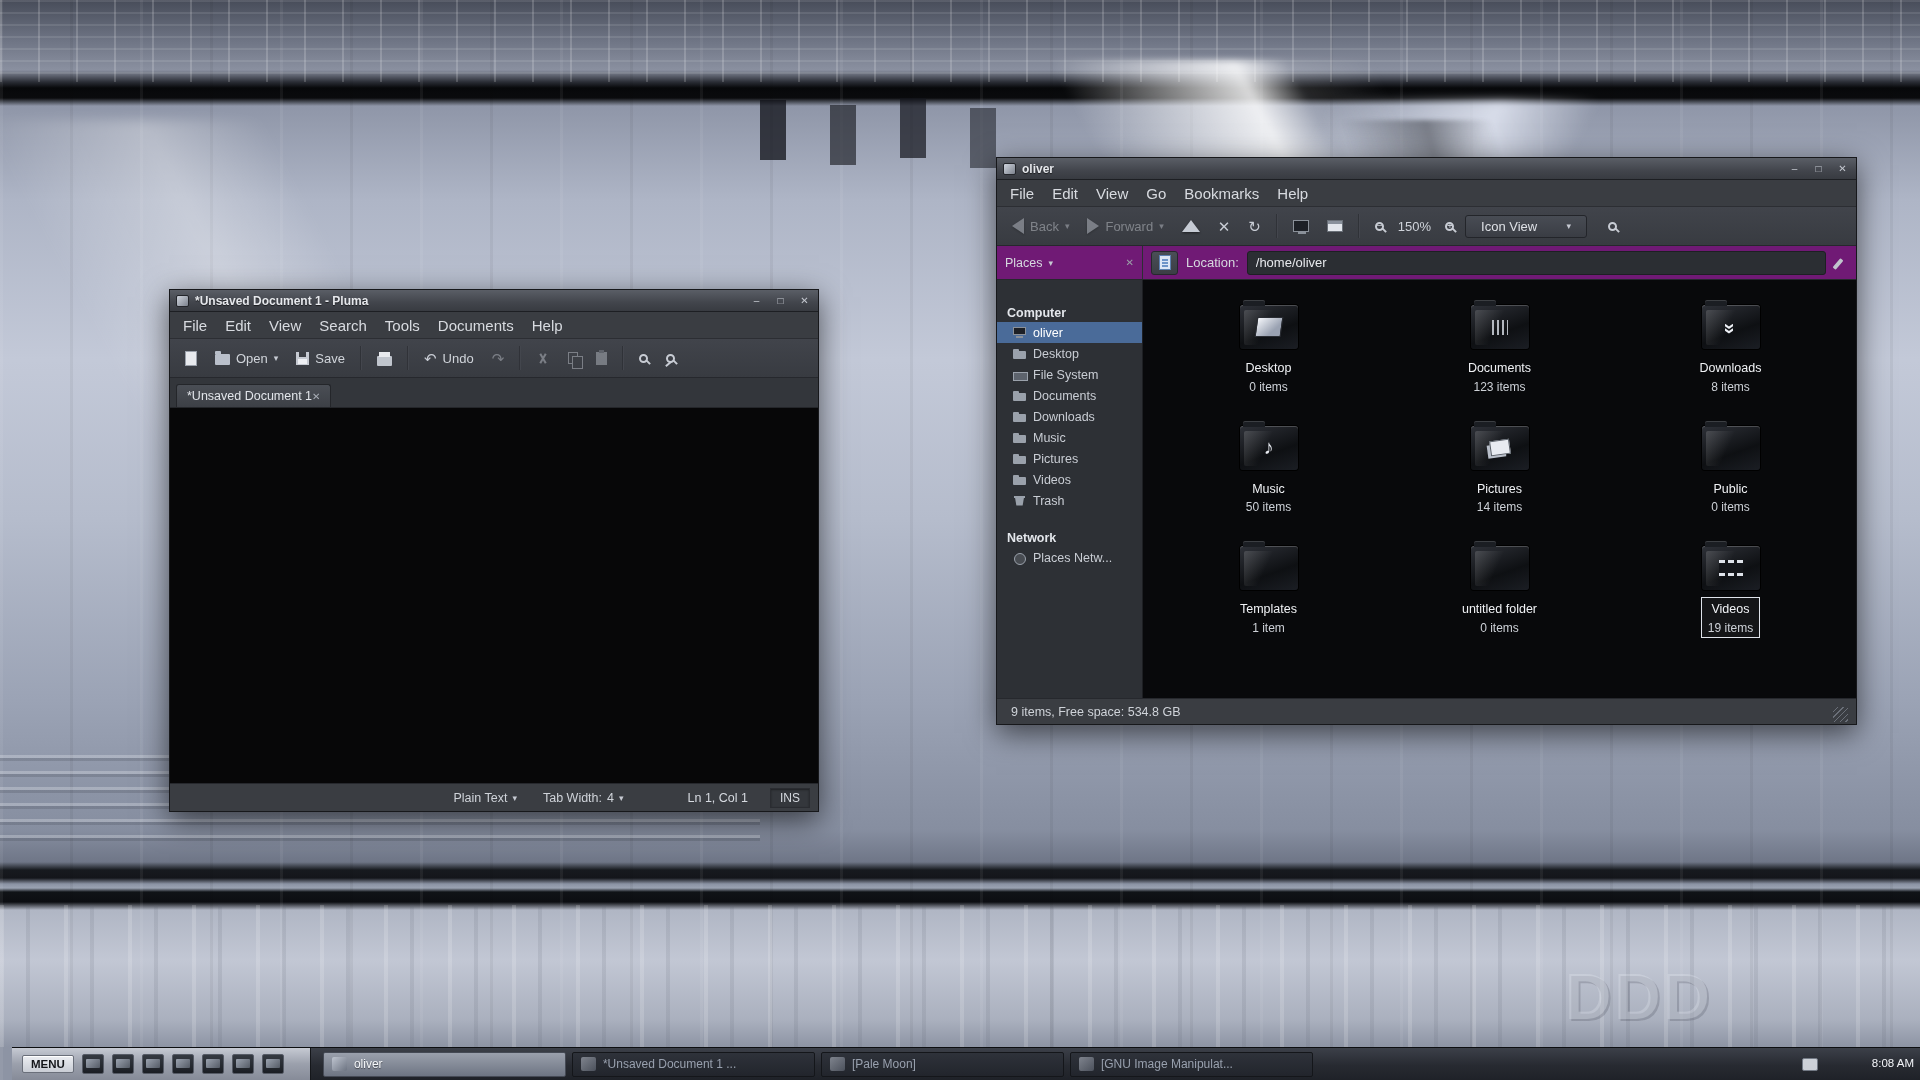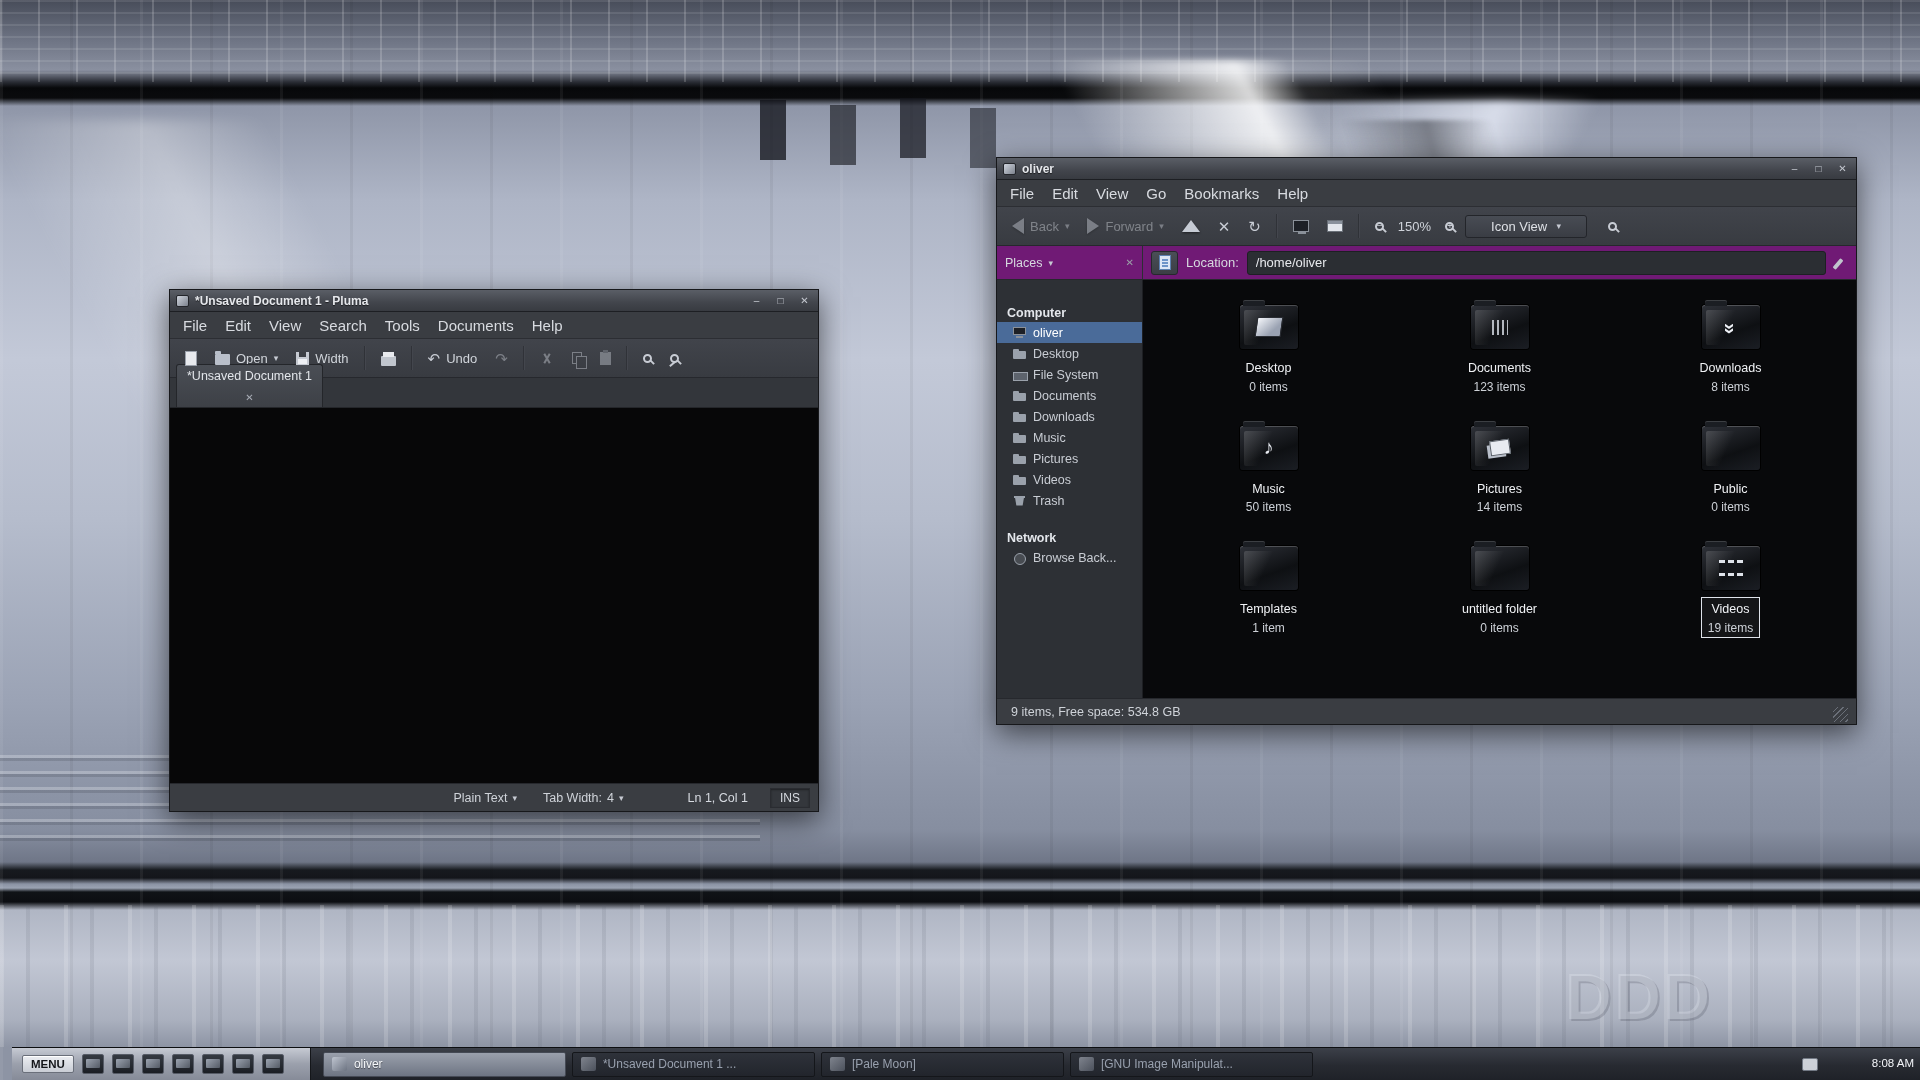--- a/index.html
+++ b/index.html
@@ -85,43 +85,43 @@
   .arr-right { border:8px solid transparent; border-right:0; border-left:12px solid #c6cbd4; }
   .arr-up { border:9px solid transparent; border-top:0; border-bottom:12px solid #c6cbd4; }
   .ic-computer { width:16px; height:12px; background:#1d2026; border:1px solid #8a9099; }
   .ic-computer::after { content:""; position:absolute; left:4px; bottom:-3px; width:8px; height:2px; background:#8a9099; }
   .ic-openwin { width:16px; height:12px; background:#e3e6ec; border:1px solid #6a7078; }
   .ic-openwin::before { content:""; position:absolute; top:0; left:0; right:0; height:3px; background:#8a919c; }
 
   
   .pluma { left:169px; top:289px; width:650px; height:523px; }
   .tabbar { height:30px; flex:none; background:#33363b; display:flex; align-items:flex-end; padding:4px 6px 0; border-bottom:1px solid #24262a; }
-  .tab { display:flex; align-items:center; gap:9px; background:linear-gradient(180deg,#4a4e55,#3d4046);
-    border:1px solid #24262a; border-bottom:none; padding:4px 10px; font-size:12.5px; color:#e2e5ea; border-radius:3px 3px 0 0;flex-direction:column; }
+  .tab { display:flex; align-items:center; background:linear-gradient(180deg,#4a4e55,#3d4046);
+    border:1px solid #24262a; border-bottom:none; padding:4px 10px; font-size:12.5px; color:#e2e5ea; border-radius:3px 3px 0 0; }
   .tab-close { font-size:10px; color:#a8adb6; }
   .editor { flex:1; background:#070708; }
   .pluma .statusbar { justify-content:flex-end; }
   .sb-group { display:flex; align-items:center; gap:5px; }
   .sb-lang { margin-right:26px; } .sb-tabw { margin-right:64px; } .sb-cursor { margin-right:22px; color:#d6dae0; }
   .ins-box { border:1px solid #2a2c31; background:#34373c; padding:2px 9px; font-size:12px; color:#d6dae0; box-shadow:inset 0 1px 2px rgba(0,0,0,.4); }
 
   
   .caja { left:996px; top:157px; width:861px; height:568px; }
   .locrow { height:34px; flex:none; display:flex; background:#701a75; border-bottom:1px solid #26282d; }
   .places-cell { width:146px; flex:none; display:flex; align-items:center; gap:6px; padding:0 8px; border-right:1px solid #2c2e33; font-size:12.5px; color:#d6d9df; }
   .places-close { margin-left:auto; font-size:10px; color:#9aa0a8; }
   .loc-cell { flex:1; display:flex; align-items:center; gap:8px; padding:0 8px; }
   .loc-toggle { width:27px; height:24px; background:linear-gradient(180deg,#4a4e56,#3b3e45); border:1px solid #26282d; border-radius:3px; display:flex; align-items:center; justify-content:center; }
   .ic-bluedoc { width:12px; height:15px; background:#dce6f5; border:1px solid #5c80b0; }
   .ic-bluedoc::after { content:""; position:absolute; left:2px; top:3px; width:6px; height:2px; background:#6d94c8; box-shadow:0 3px 0 #6d94c8, 0 6px 0 #6d94c8; }
   .loc-label { font-size:13px; color:#d6d9df; }
   .loc-input { flex:1; height:24px; background:#2b2e33; border:1px solid #1d1f23; border-radius:3px; color:#e8eaee; font-size:13px; padding:0 8px; font-family:inherit; }
   .loc-edit { width:14px; height:14px; }
   .loc-edit::before { content:""; position:absolute; left:2px; top:2px; width:4px; height:12px; background:#c0c5cd; transform:rotate(40deg); border-radius:1px; }
-  .combo { display:flex; align-items:center; gap:8px; background:linear-gradient(180deg,#484c54,#3a3d44); border:1px solid #23252a; border-radius:3px; padding:3px 25px; font-size:13px; color:#dde0e5; min-width:122px; }
+  .combo { display:flex; align-items:center; gap:8px; background:linear-gradient(180deg,#484c54,#3a3d44); border:1px solid #23252a; border-radius:3px; padding:3px 15px; font-size:13px; color:#dde0e5; min-width:122px; }
   .combo .caret { margin-left:auto; }
   .zoom-pct { font-size:13px; color:#cfd3da; padding:0 3px; }
   .caja-body { flex:1; display:flex; min-height:0; }
   .sidebar { width:146px; flex:none; background:#2d3035; border-right:1px solid #1d1f23; padding:6px 0; font-size:12.5px; color:#c9cdd4; overflow:hidden; }
   .side-header { font-weight:bold; color:#e3e6eb; padding:4px 10px 2px;margin-top:16px; }
   .side-item { display:flex; align-items:center; gap:7px; height:21px; padding:0 8px 0 16px; white-space:nowrap; }
   .side-item.selected { background:#4a6b99; color:#fff; }
   .mini { width:13px; height:12px; position:relative; flex:none; }
   .mini-computer::before { content:""; position:absolute; inset:0 0 4px; background:#1d2026; border:1px solid #8a9099; }
   .mini-computer::after { content:""; position:absolute; left:3px; bottom:1px; width:7px; height:2px; background:#8a9099; }
@@ -212,21 +212,21 @@
       <span class="tbtn">
           <span class="ic ic-page"></span>
         </span>
       <span class="tbtn">
         <span class="ic ic-folder"></span>
         <span>Open</span>
         <span class="caret">▾</span>
       </span>
       <span class="tbtn">
         <span class="ic ic-save"></span>
-        <span>Width</span>
+        <span>Save</span>
       </span>
       <span class="tsep"></span>
       <span class="tbtn">
           <span class="ic ic-print"></span>
         </span>
       <span class="tsep"></span>
       <span class="tbtn">
         <span class="glyph">↶</span>
         <span>Undo</span>
       </span>
@@ -384,21 +384,21 @@
           <span class="mini mini-folder"></span>
           <span>Videos</span>
         </div>
         <div class="side-item">
           <span class="mini mini-trash"></span>
           <span>Trash</span>
         </div>
         <div class="side-header">Network</div>
         <div class="side-item">
           <span class="mini mini-net"></span>
-          <span>Browse Back...</span>
+          <span>Places Netw...</span>
         </div>
       </div>
       <div class="files">
         <div class="file">
           <span class="big-folder">
               <span class="ov">
                 <span class="screen"></span>
               </span>
             </span>
           <span class="flabel"><span class="fname">Desktop</span><br><span class="finfo">0 items</span></span>

